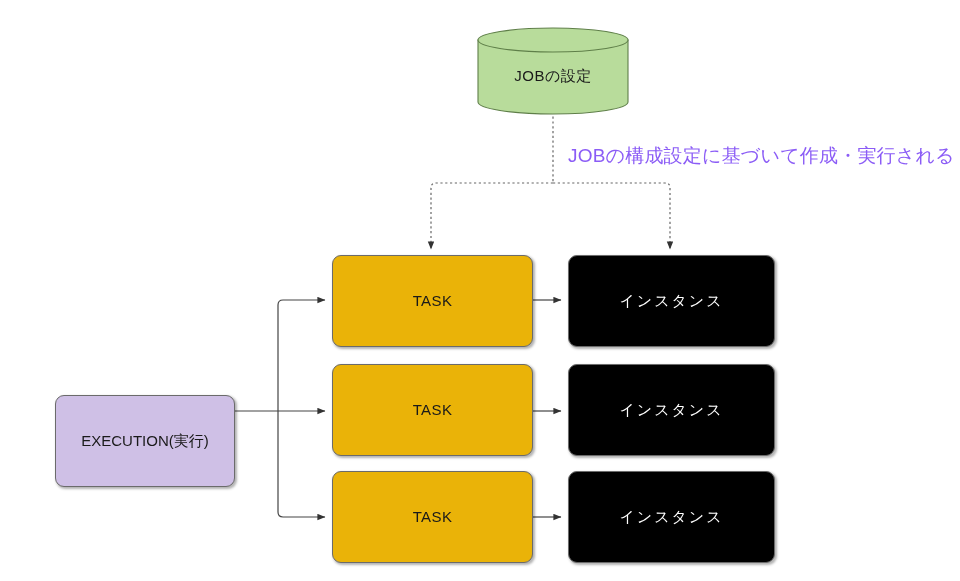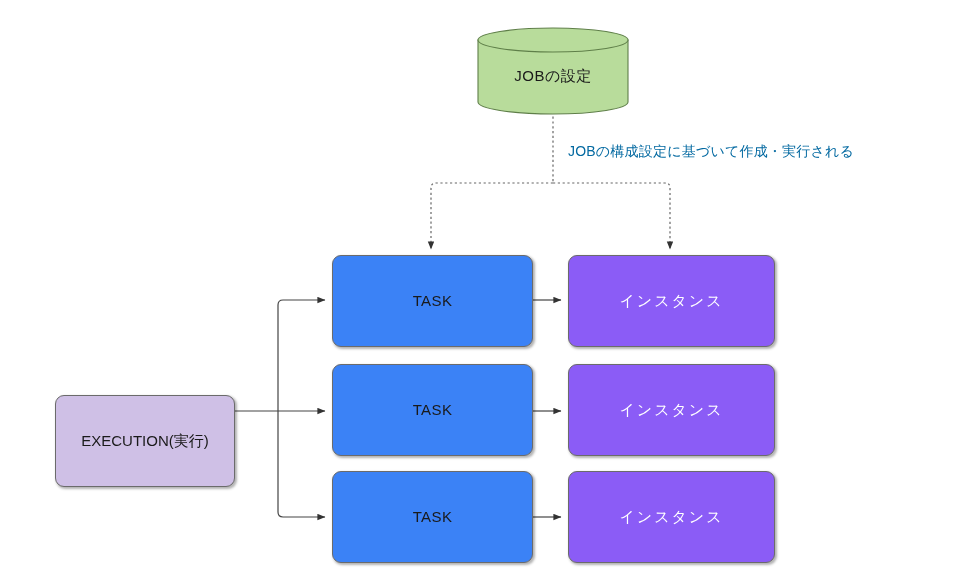--- a/index.html
+++ b/index.html
@@ -35,27 +35,27 @@
     justify-content: center;
     text-align: center;
     line-height: 1.25;
   }
   .rbox {
     border-radius: 9px;
     border: 1px solid #6b6b6b;
     box-shadow: 1.5px 1.5px 2.5px rgba(0,0,0,0.30);
   }
   .task-box {
-    background: #3b82f6;
+    background: #eab308;
     color: #1a1a1a;
     font-size: 15px;
     letter-spacing: 0.4px;
   }
   .inst-box {
-    background: #8b5cf6;
+    background: #000000;
     color: #ffffff;
     font-size: 15px;
     letter-spacing: 2px;
   }
   .exec-box {
     background: #CFC0E6;
     color: #1a1a1a;
     font-size: 15px;
   }
   .cyl {
@@ -64,22 +64,22 @@
   .cyl-label {
     position: absolute;
     width: 100%;
     text-align: center;
     font-size: 15px;
     color: #1a1a1a;
     letter-spacing: 0.5px;
   }
   .edge-label {
     position: absolute;
-    font-size: 14px;
-    color: #0369a1;
+    font-size: 19px;
+    color: #8b5cf6;
     white-space: nowrap;
     letter-spacing: 0.2px;
   }
 </style>
 </head>
 <body>
 
 <div id="canvas">
 
   <svg id="wires" viewBox="0 0 960 581" width="960" height="581">

